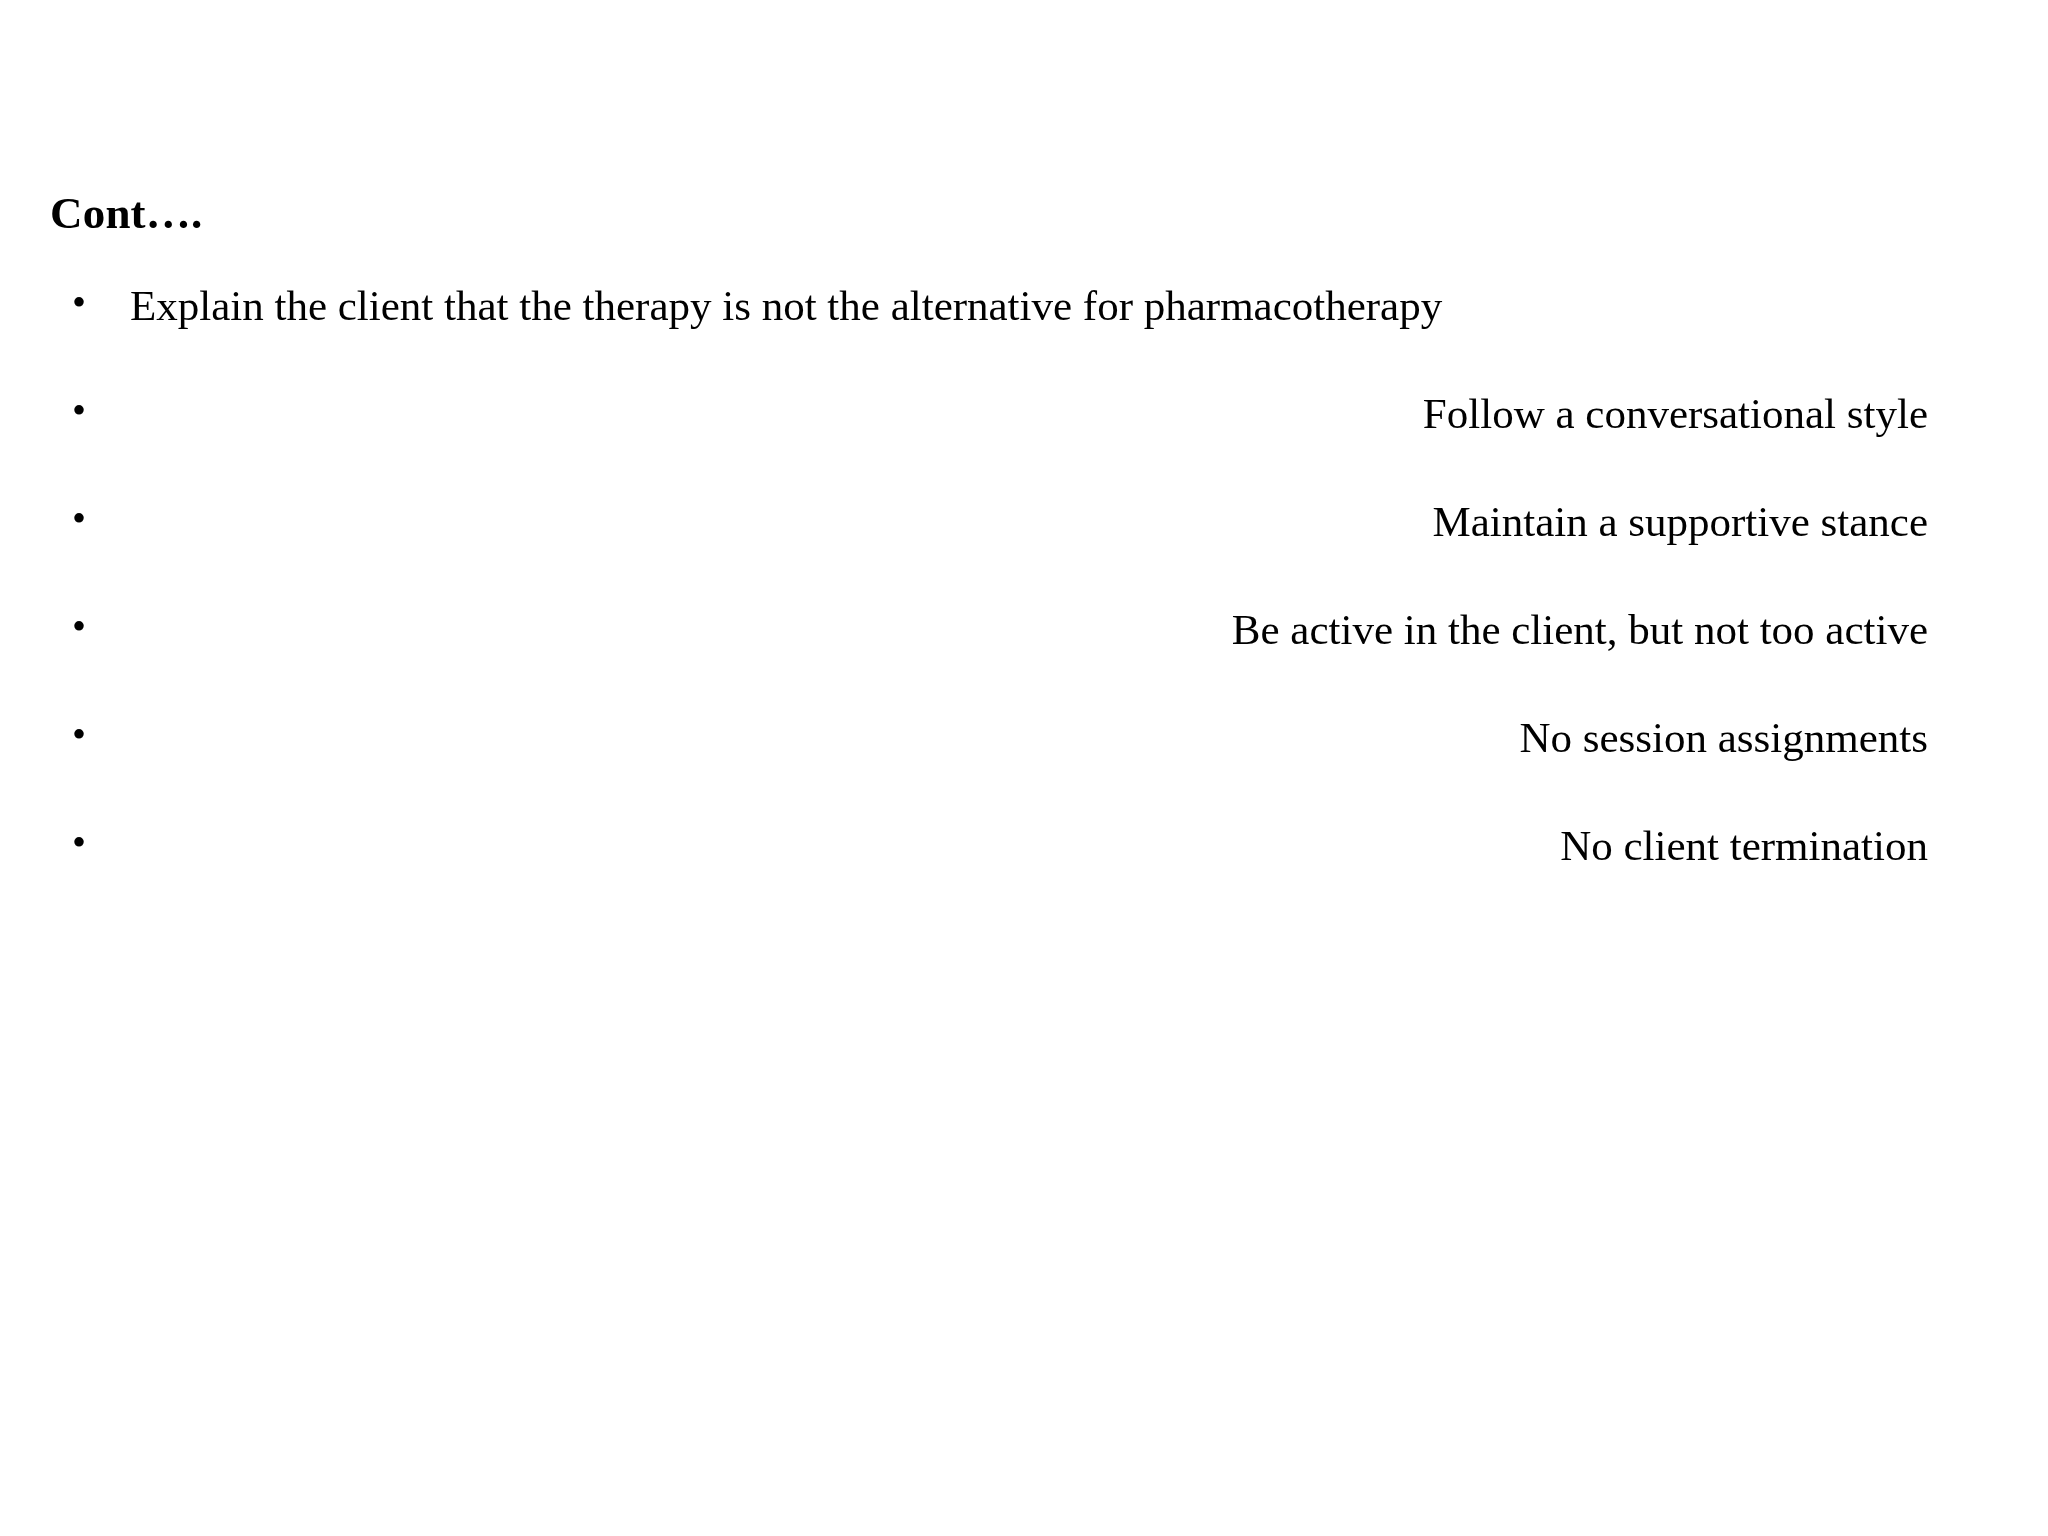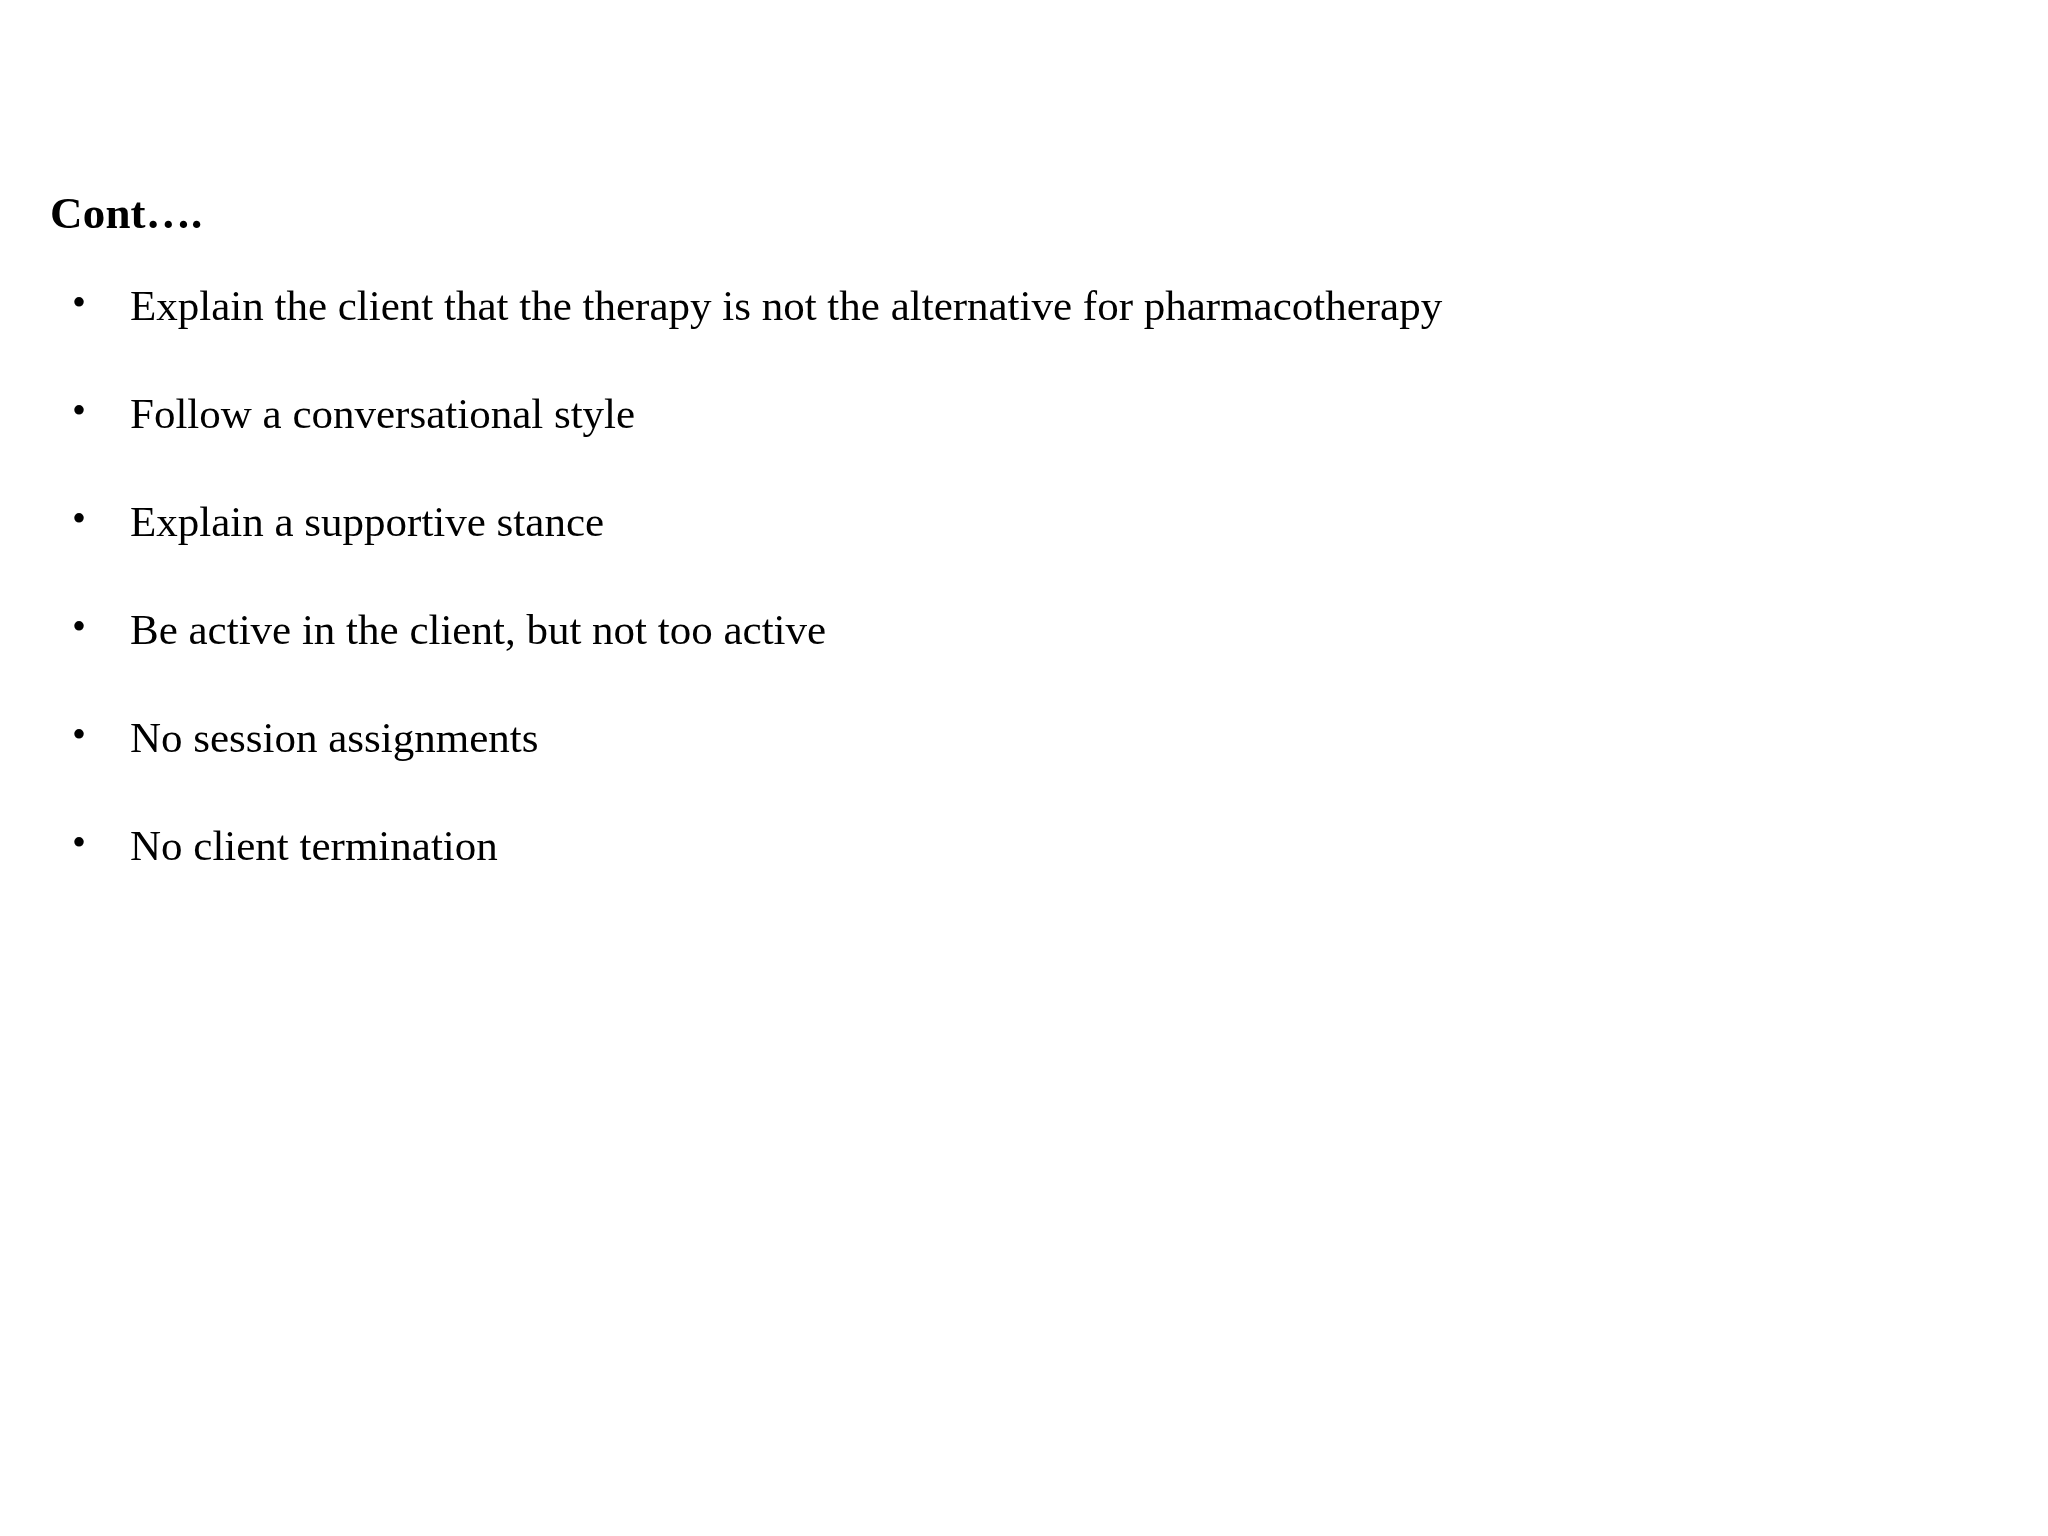--- a/index.html
+++ b/index.html
@@ -49,20 +49,21 @@
     line-height: 1.42;
   }
   .bullet-item.justified .text {
     display: block;
     text-align: justify;
     text-align-last: left;
     padding-right: 10px;
   }
   .bullet-item .text {
     display: block;
+    text-align: right;
   }
 </style>
 </head>
 <body>
 
 <div class="slide">
 
   <h1 class="slide-title">Cont….</h1>
 
   <div class="bullet-list">
@@ -72,21 +73,21 @@
       <span class="text">Explain the client that the therapy is not the alternative for pharmacotherapy</span>
     </div>
 
     <div class="bullet-item">
       <span class="marker">•</span>
       <span class="text">Follow a conversational style</span>
     </div>
 
     <div class="bullet-item">
       <span class="marker">•</span>
-      <span class="text">Explain a supportive stance</span>
+      <span class="text">Maintain a supportive stance</span>
     </div>
 
     <div class="bullet-item">
       <span class="marker">•</span>
       <span class="text">Be active in the client, but not too active</span>
     </div>
 
     <div class="bullet-item">
       <span class="marker">•</span>
       <span class="text">No session assignments</span>

